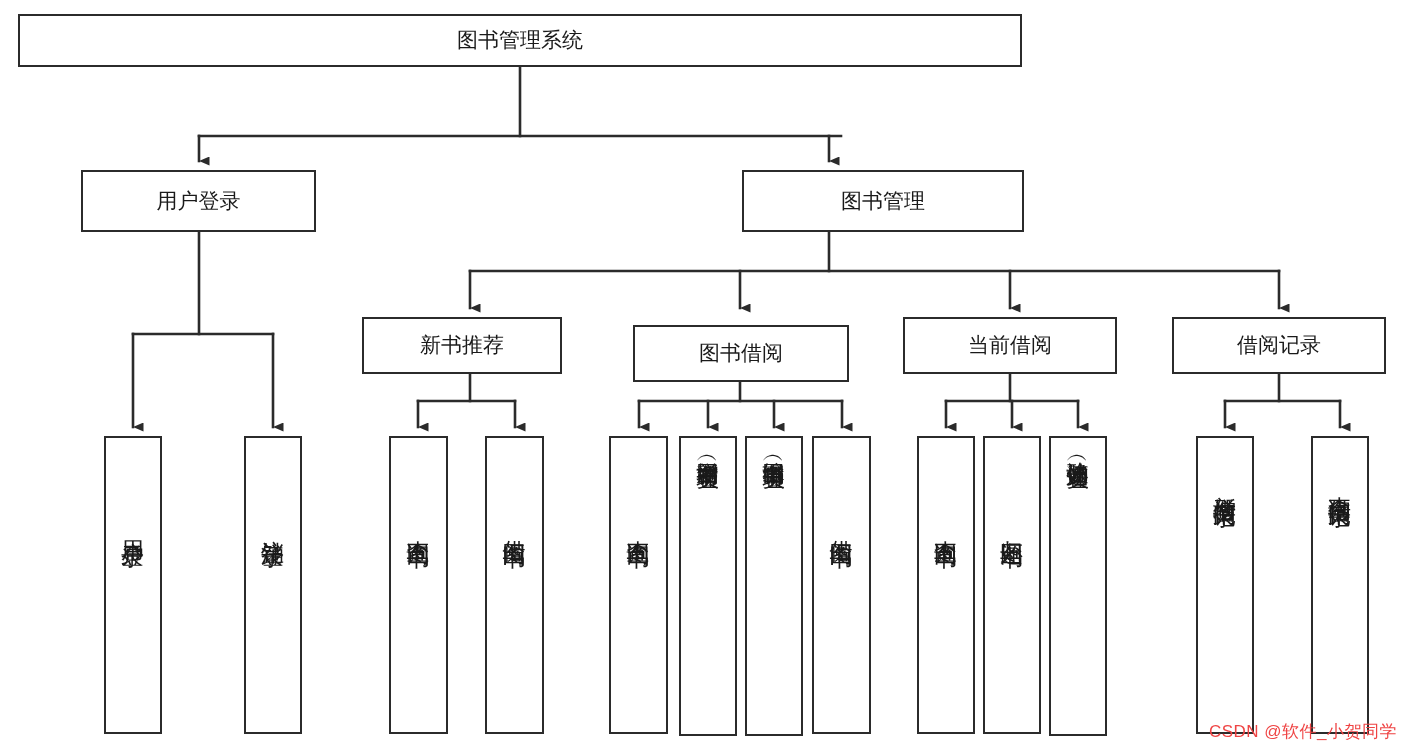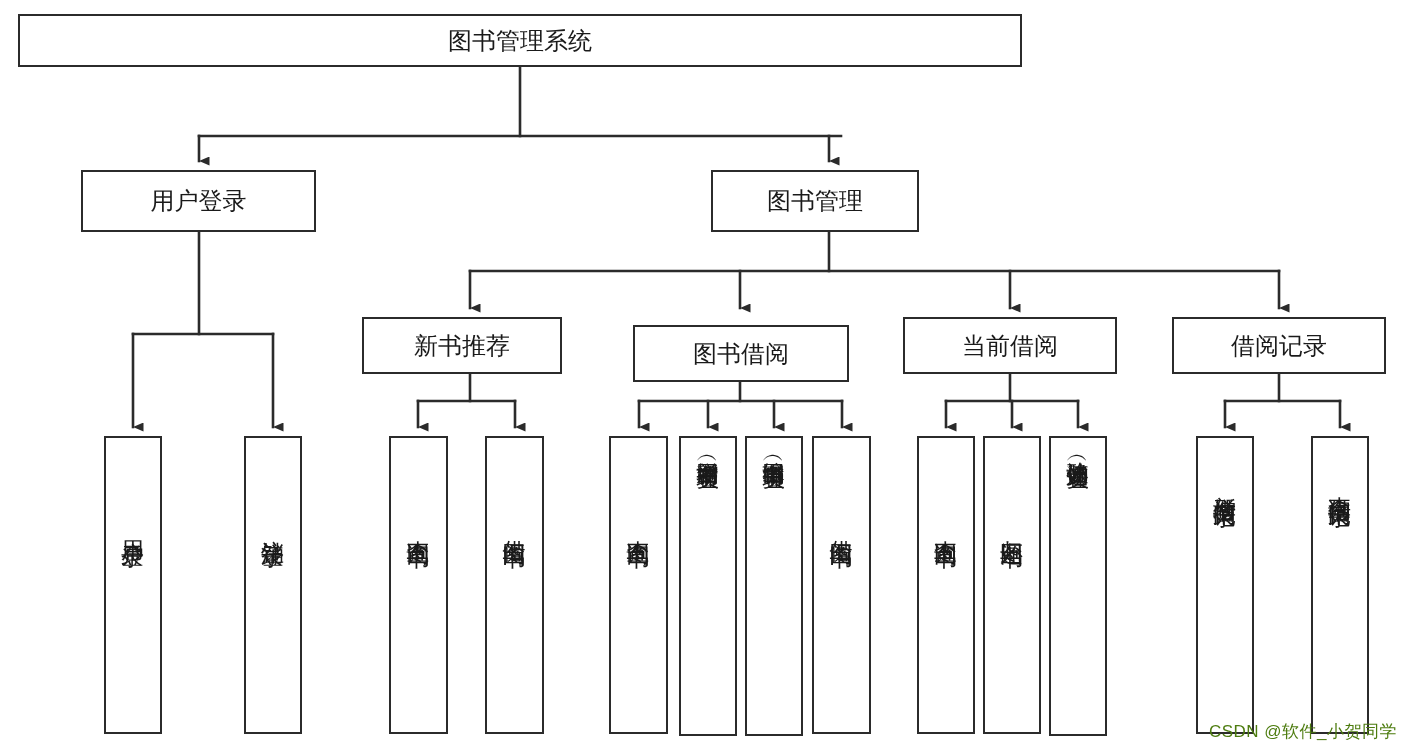--- a/index.html
+++ b/index.html
@@ -34,21 +34,21 @@
     justify-content: center;
     overflow: hidden;
   }
   .node-label {
     color: #1a1a1a;
     line-height: 1.25;
     text-align: center;
     white-space: nowrap;
   }
   .horiz .node-label {
-    font-size: 24px;
+    font-size: 21px;
   }
   .vert {
     align-items: flex-start;
     padding-top: 4px;
   }
   .vert .node-label {
     writing-mode: vertical-rl;
     text-orientation: upright;
     font-size: 23px;
     letter-spacing: 2px;
@@ -58,21 +58,21 @@
   }
   .vert.tall-text .node-label {
     font-size: 22px;
     letter-spacing: 1px;
   }
   #watermark {
     position: absolute;
     right: 8px;
     bottom: 4px;
     font-size: 17px;
-    color: #4d7c0f;
+    color: #ef4444;
     letter-spacing: 0.5px;
     white-space: nowrap;
     pointer-events: none;
   }
 </style>
 </head>
 <body>
 
 <div id="stage">
 
@@ -126,21 +126,21 @@
     </g>
   </svg>
 
   <div class="node-box horiz" style="left:18px; top:14px; width:1004px; height:53px;">
     <span class="node-label">图书管理系统</span>
   </div>
 
   <div class="node-box horiz" style="left:81px; top:170px; width:235px; height:62px;">
     <span class="node-label">用户登录</span>
   </div>
-  <div class="node-box horiz" style="left:711px; top:170px; width:208px; height:62px;">
+  <div class="node-box horiz" style="left:742px; top:170px; width:282px; height:62px;">
     <span class="node-label">图书管理</span>
   </div>
 
   <div class="node-box horiz" style="left:362px; top:317px; width:200px; height:57px;">
     <span class="node-label">新书推荐</span>
   </div>
   <div class="node-box horiz" style="left:633px; top:325px; width:216px; height:57px;">
     <span class="node-label">图书借阅</span>
   </div>
   <div class="node-box horiz" style="left:903px; top:317px; width:214px; height:57px;">

